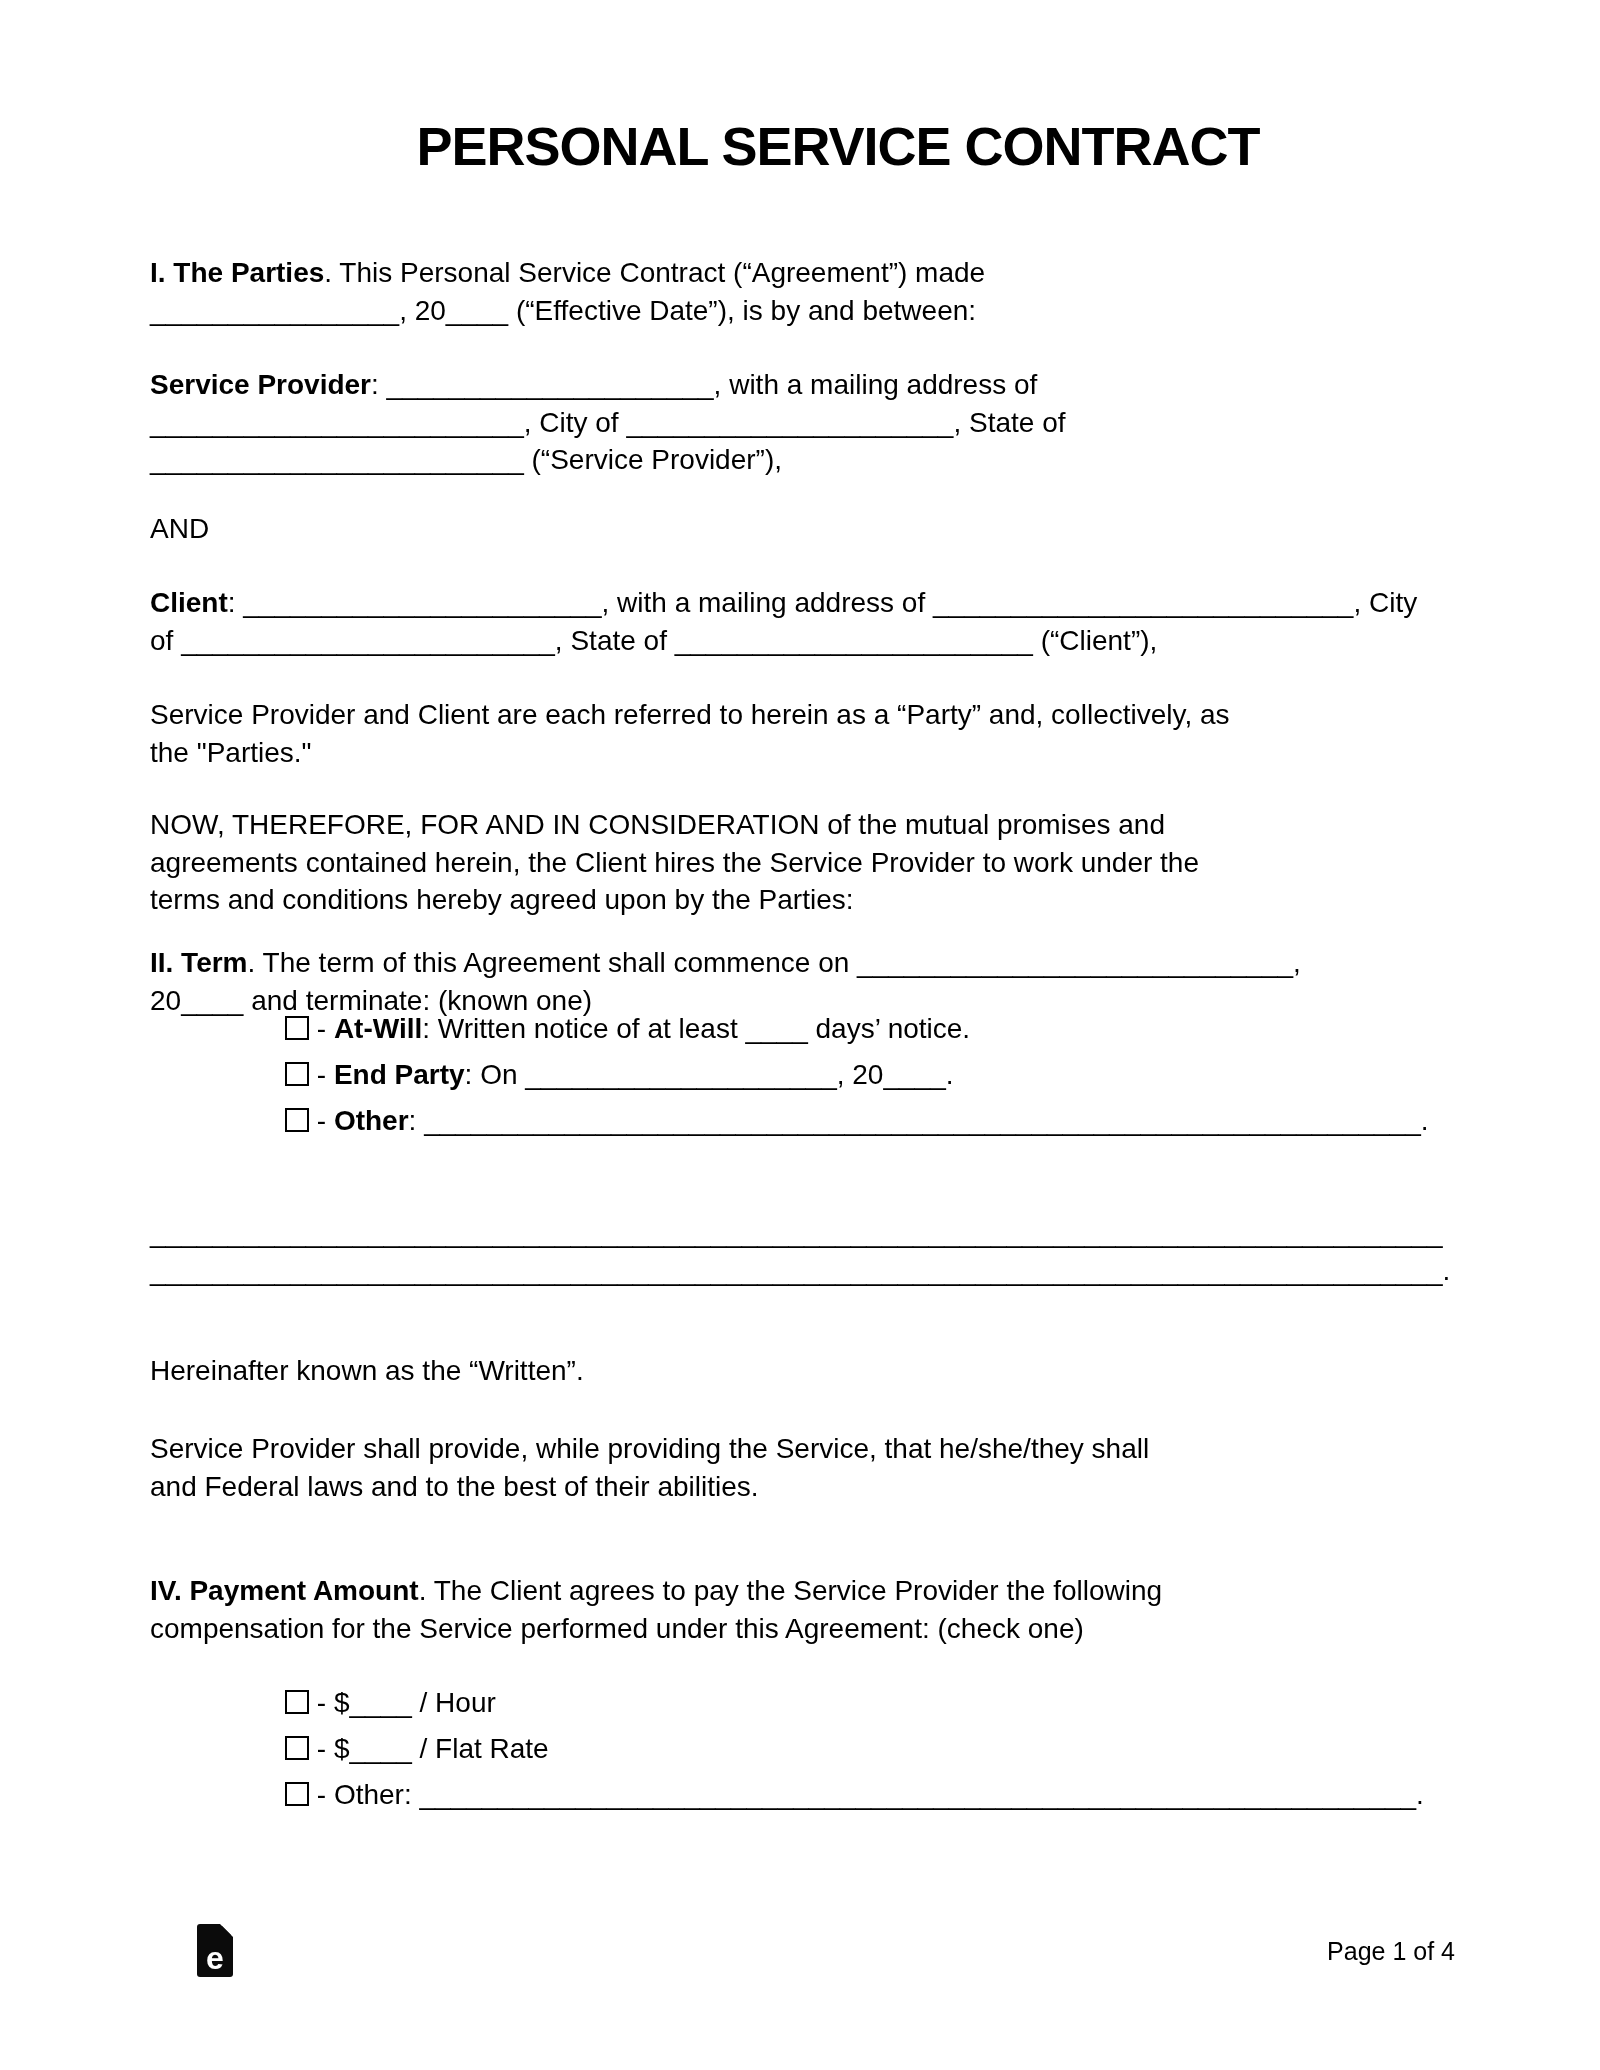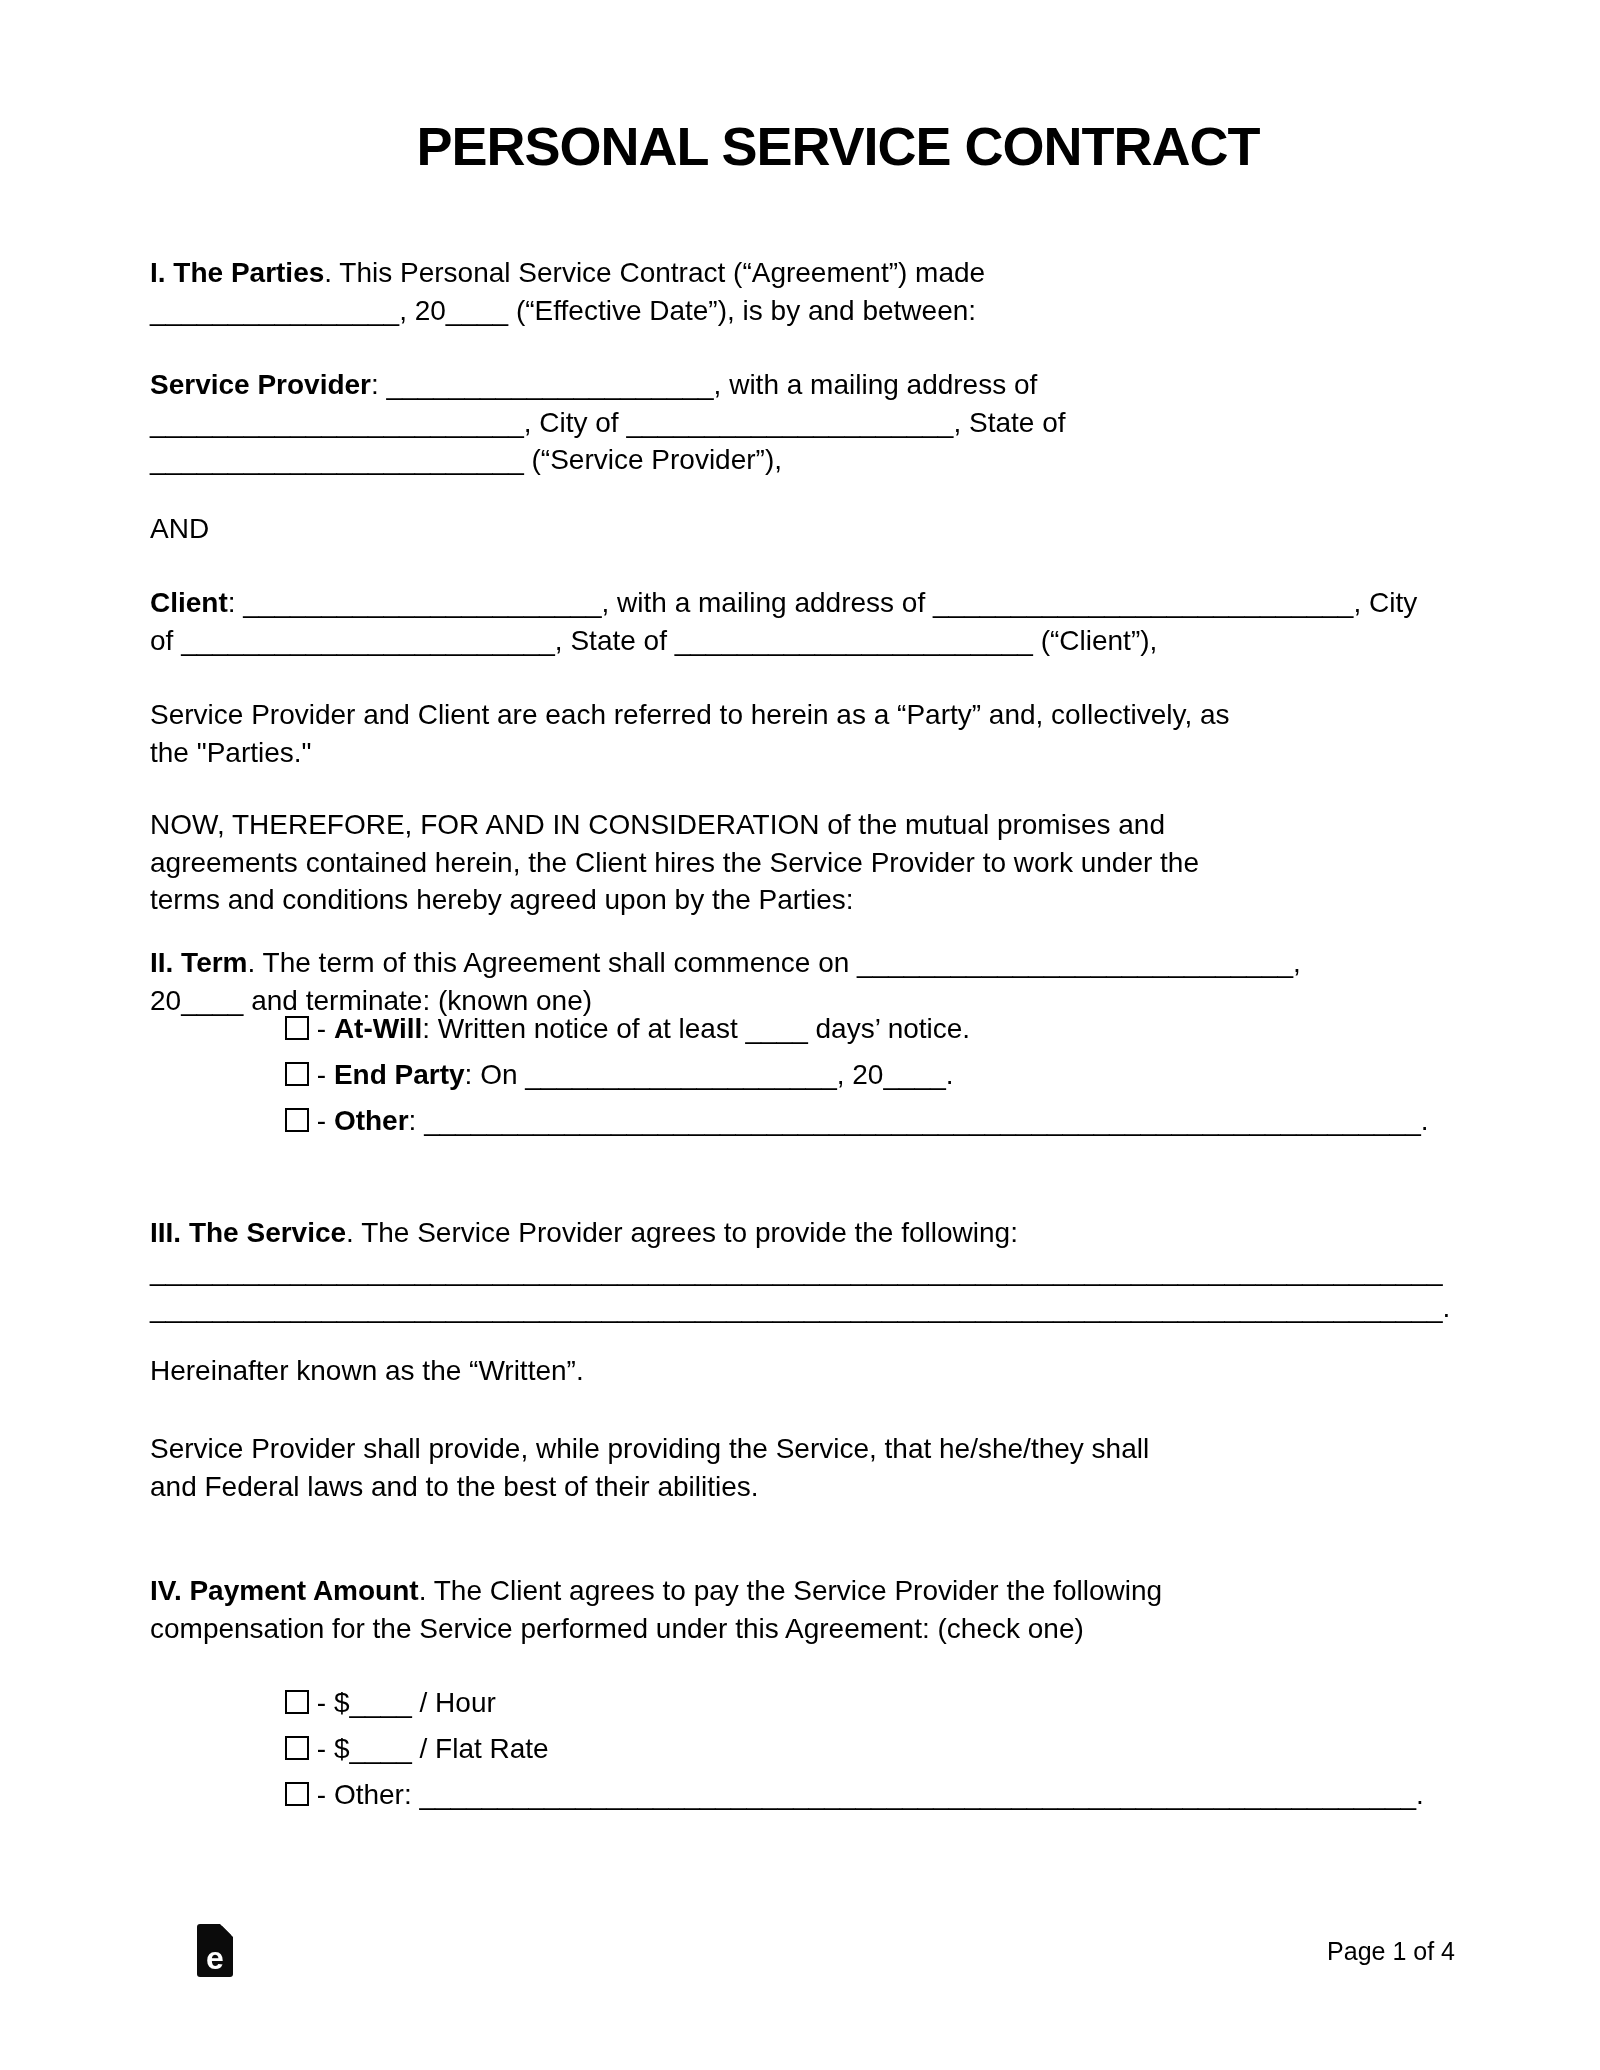--- a/index.html
+++ b/index.html
@@ -132,21 +132,20 @@
     <div class="line">20____ and terminate: (known one)</div>
   </div>
 
   <div class="block list" style="top:1006px">
     <div class="opt"><span class="cb"></span><span> - </span><b>At-Will</b><span>: Written notice of at least ____ days’ notice.</span></div>
     <div class="opt"><span class="cb"></span><span> - </span><b>End Party</b><span>: On ____________________, 20____.</span></div>
     <div class="opt"><span class="cb"></span><span> - </span><b>Other</b><span>: ________________________________________________________________.</span></div>
   </div>
 
   <div class="block" style="top:1214px">
-    <div class="line"><b>III. The Service</b><span>. The Service Provider agrees to provide the following:</span></div>
     <div class="line">___________________________________________________________________________________</div>
     <div class="line">___________________________________________________________________________________.</div>
   </div>
 
   <div class="block" style="top:1352px">
     <div class="line">Hereinafter known as the “Written”.</div>
   </div>
 
   <div class="block" style="top:1430px">
     <div class="line">Service Provider shall provide, while providing the Service, that he/she/they shall</div>

